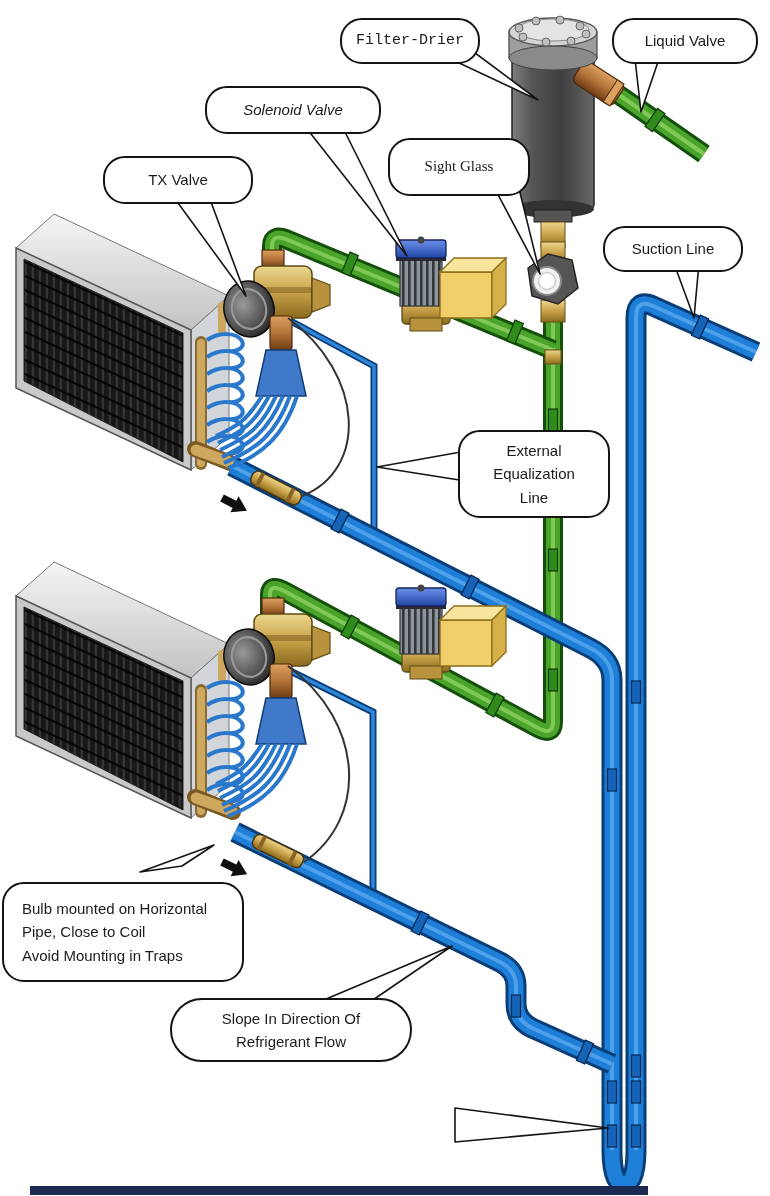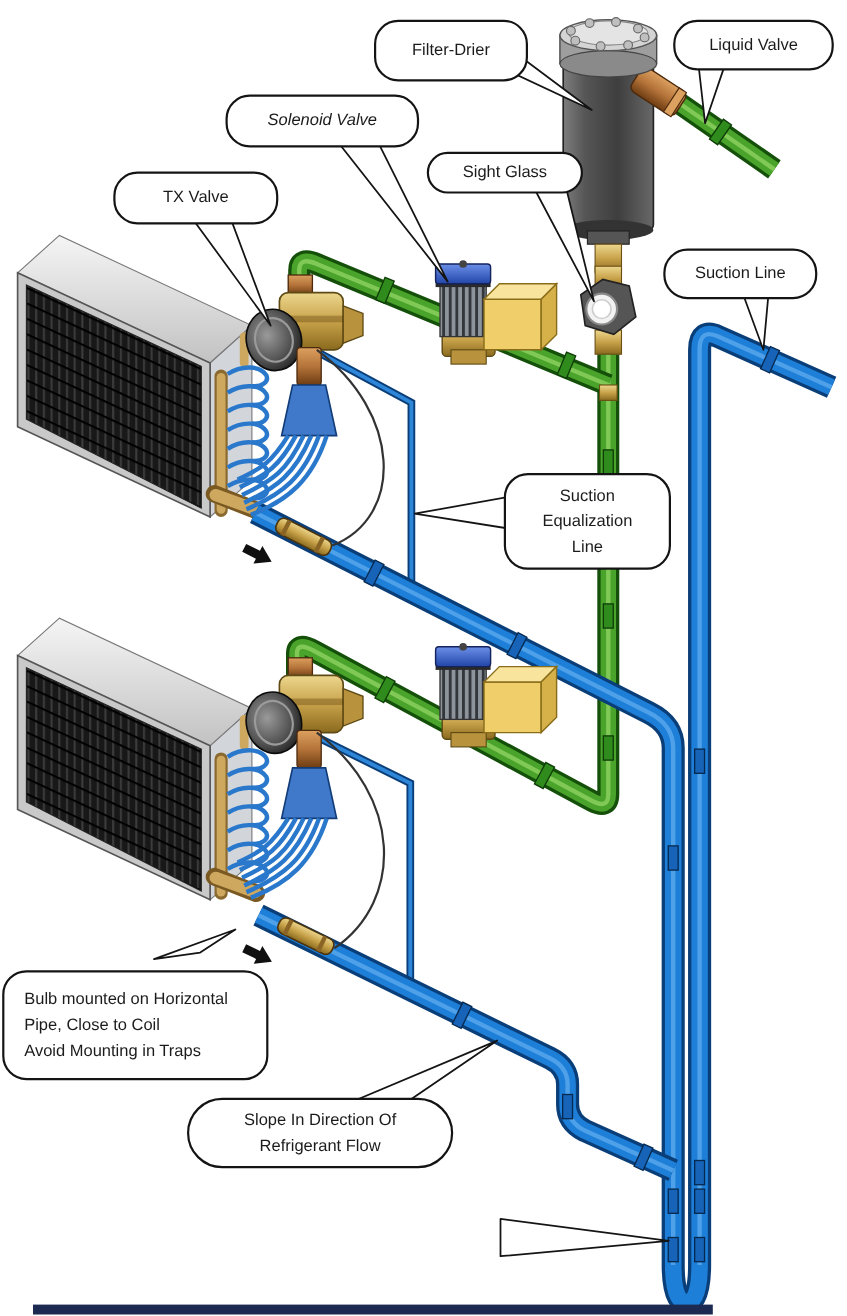--- a/index.html
+++ b/index.html
@@ -250,33 +250,33 @@
     <polygon points="672,258 700,252 694,318"></polygon>
     <polygon points="472,450 472,482 377,467"></polygon>
     <polygon points="140,872 182,866 214,845"></polygon>
     <polygon points="300,1010 364,1006 452,946"></polygon>
     <polygon points="455,1108 455,1142 608,1128"></polygon>
   </g>
 
   <rect x="30" y="1186" width="618" height="9" fill="#1c2a52"></rect>
 </svg>
 
-<div class="callout" style="left:340px;top:18px;width:140px;height:56px;">Filter-Drier</div>
+<div class="callout" style="left:340px;top:18px;width:140px;height:46px;font-family:Liberation Mono, monospace;">Filter-Drier</div>
 
 <div class="callout" style="left:612px;top:18px;width:146px;height:46px;">Liquid Valve</div>
 
 <div class="callout" style="left:205px;top:86px;width:176px;height:48px;font-style:italic;">Solenoid Valve</div>
 
-<div class="callout" style="left:388px;top:138px;width:142px;height:38px;">Sight Glass</div>
+<div class="callout" style="left:388px;top:138px;width:142px;height:58px;font-family:Liberation Serif, serif;">Sight Glass</div>
 
 <div class="callout" style="left:103px;top:156px;width:150px;height:48px;">TX Valve</div>
 
 <div class="callout" style="left:603px;top:226px;width:140px;height:46px;">Suction Line</div>
 
-<div class="callout" style="left:458px;top:430px;width:152px;height:88px;">Suction
+<div class="callout" style="left:458px;top:430px;width:152px;height:88px;">External
 Equalization
 Line</div>
 
 <div class="callout align-left" style="left:2px;top:858px;width:242px;height:100px;margin-top:24px;">Bulb mounted on Horizontal
 Pipe, Close to Coil
 Avoid Mounting in Traps</div>
 
 <div class="callout" style="left:170px;top:998px;width:242px;height:64px;border-radius:32px;">Slope In Direction Of
 Refrigerant Flow</div>
 

